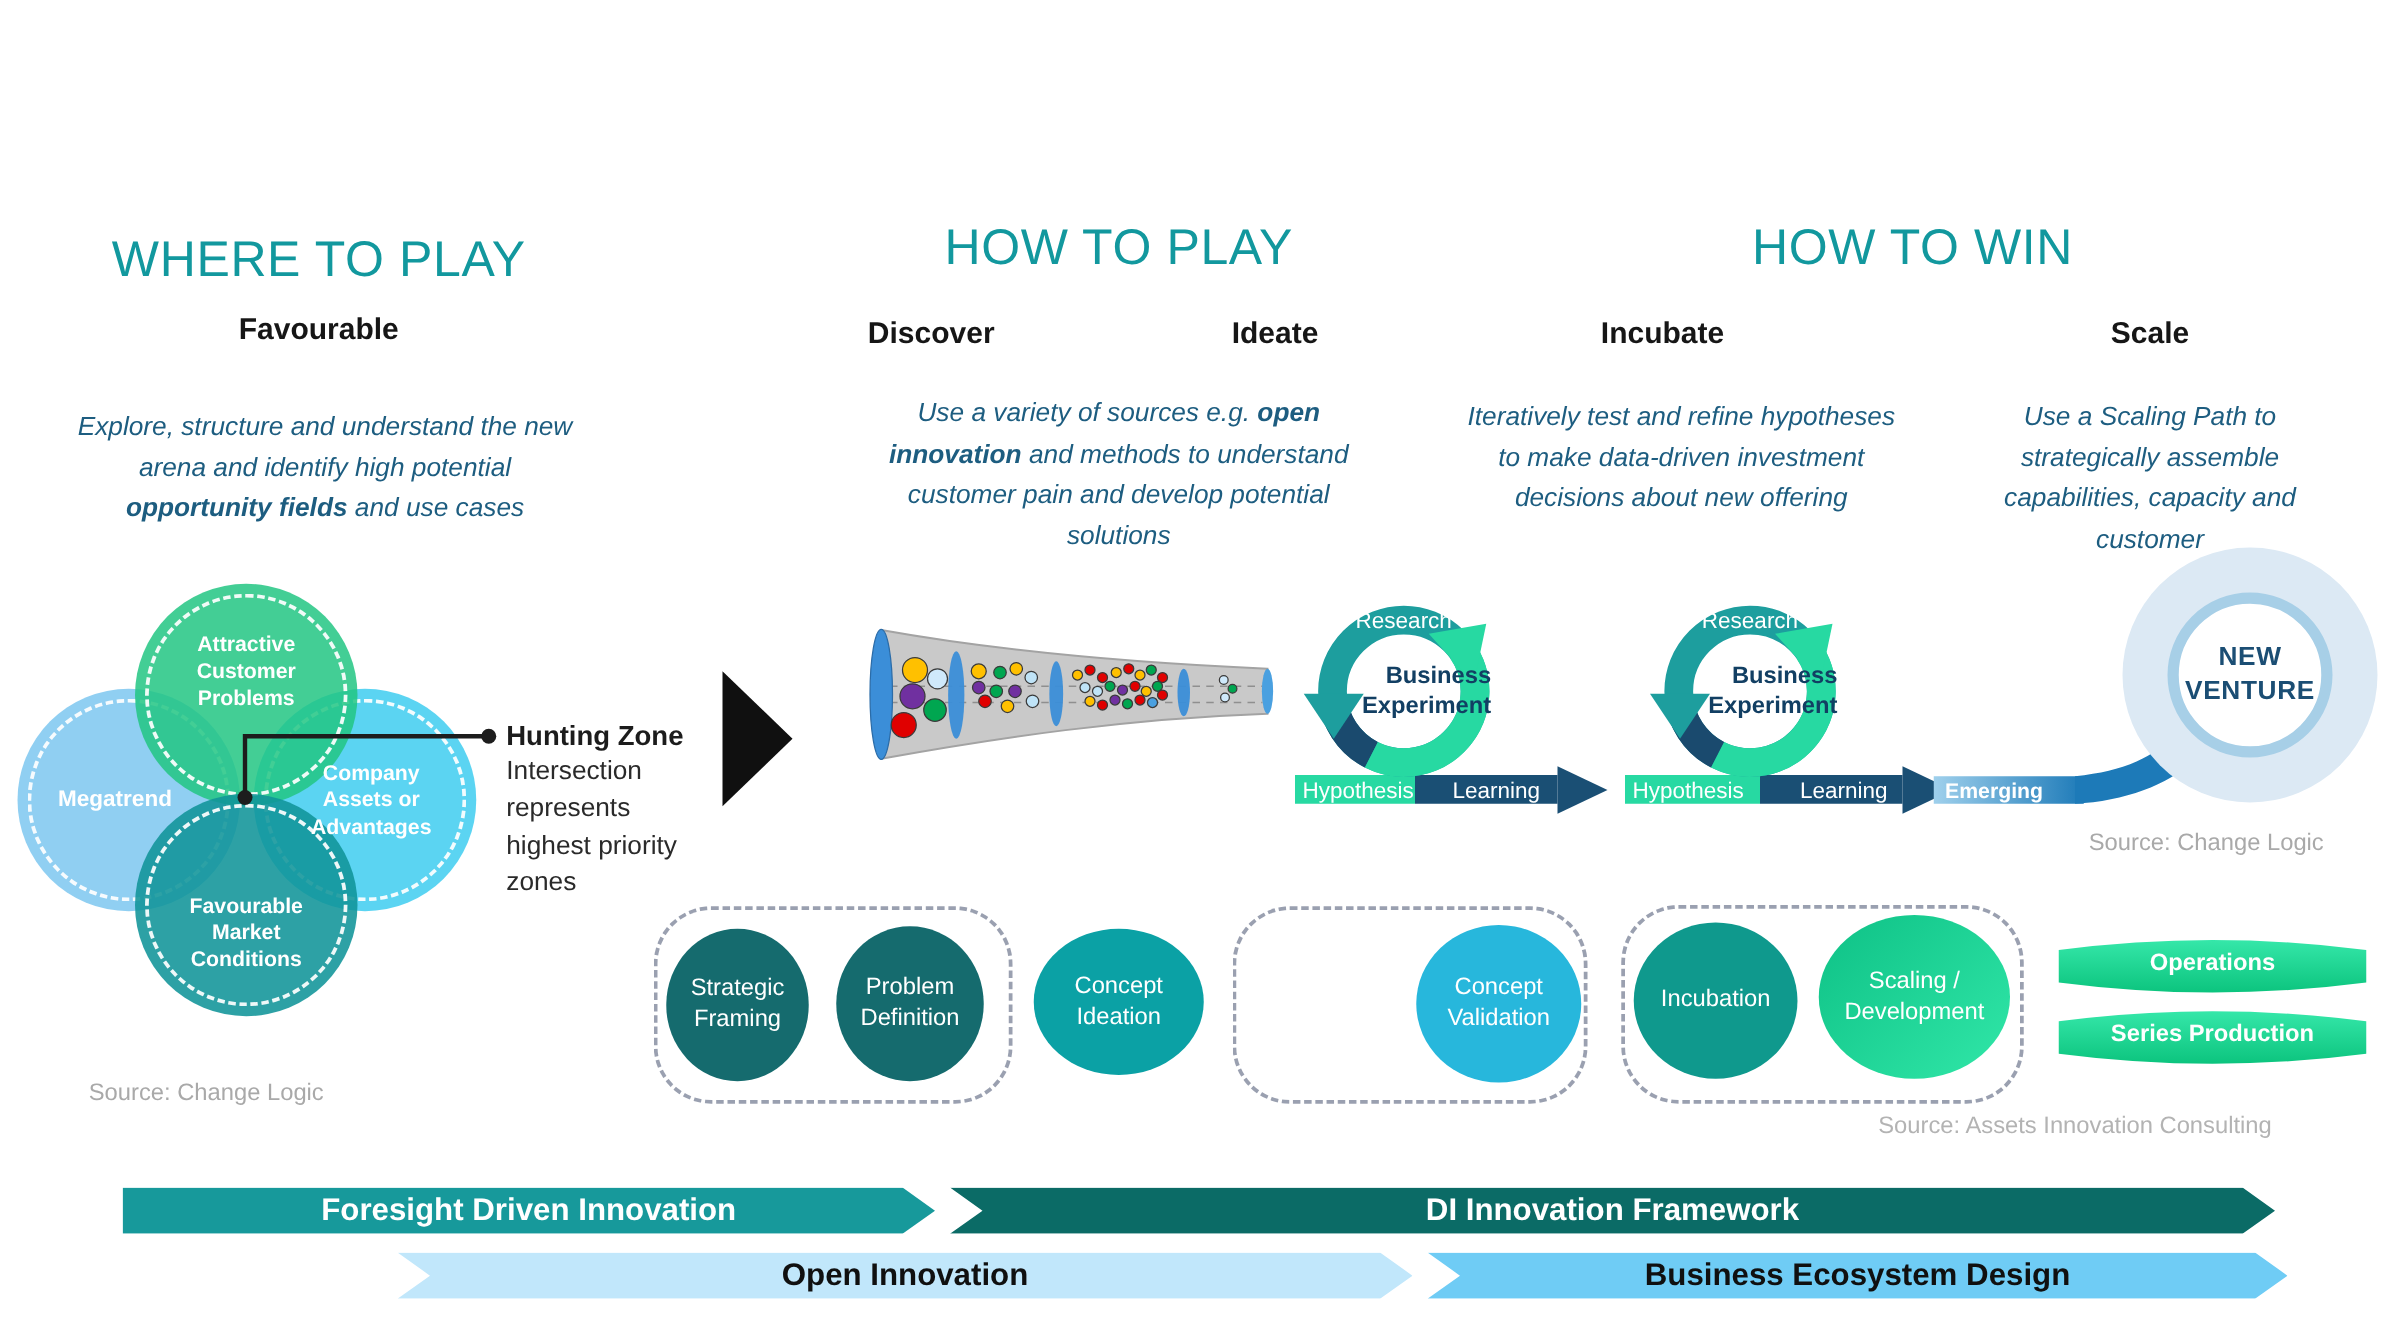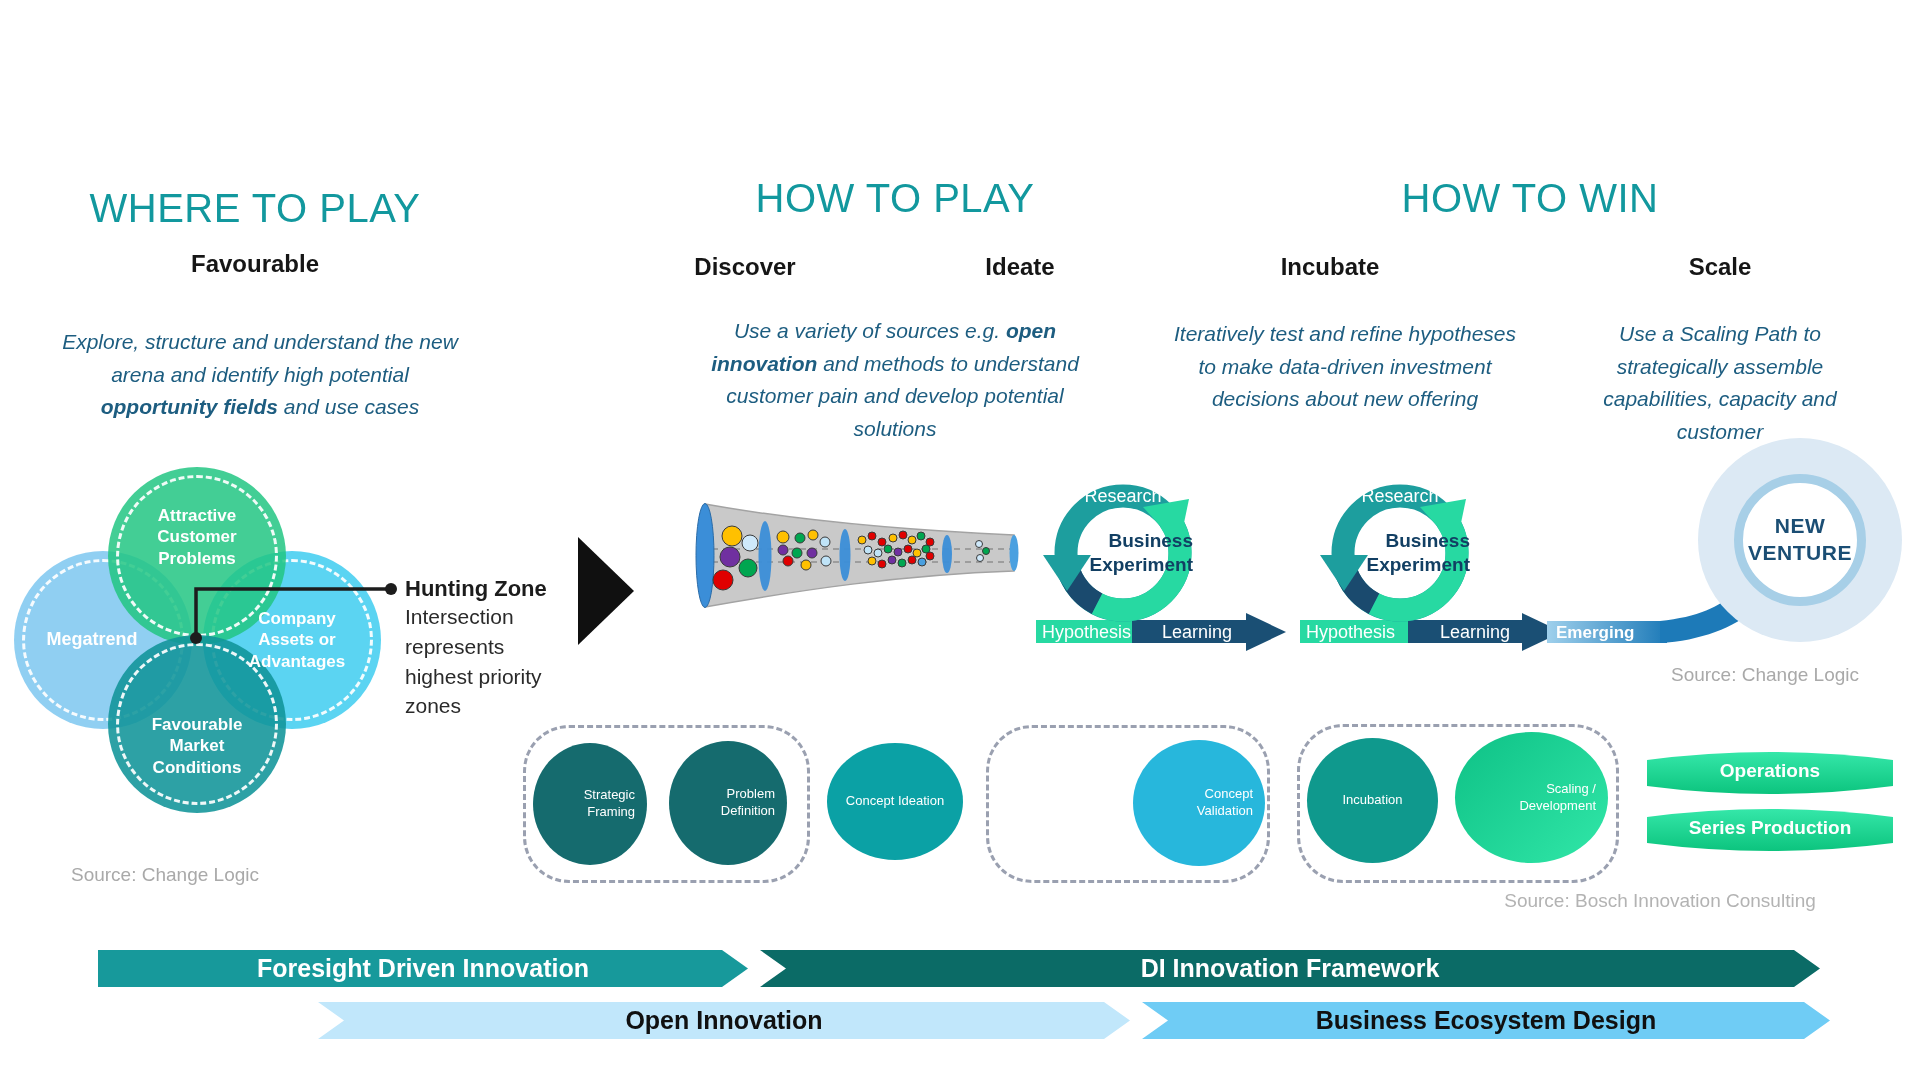--- a/index.html
+++ b/index.html
@@ -19,21 +19,21 @@
   .hz-title{font-size:22px;font-weight:700;color:#1c1c1c;}
   .hz-body{font-size:21px;color:#2a2a2a;line-height:1.42;}
   .loop-label{color:#fff;font-size:18px;text-align:center;}
   .loop-center{color:var(--navy-text);font-size:19px;font-weight:700;text-align:right;line-height:1.25;}
   .hbar{height:23px;}
   .hbar-green{background:var(--swoosh-green);}
   .hbar-navy{background:var(--navy);}
   .hbar-text{color:#fff;font-size:18px;}
   .arrowhead-navy{width:0;height:0;border-top:19px solid transparent;border-bottom:19px solid transparent;border-left:40px solid var(--navy);}
   .proc-circle{border-radius:50%;display:flex;align-items:center;justify-content:center;color:#fff;
-               font-size:13px;text-align:right;line-height:1.3;padding:0 12px;box-sizing:border-box;}
+               font-size:19px;text-align:center;line-height:1.3;padding:0 12px;box-sizing:border-box;}
   .c-darkteal{background:var(--c-dark-teal);}
   .c-teal{background:var(--c-teal);}
   .c-blue{background:var(--c-blue);}
   .c-cyan{background:var(--c-cyan);}
   .c-incub{background:var(--c-incub);}
   .c-green{background:linear-gradient(135deg,#0ec186,#31e7a8);}
   .dashed-group{border:3px dashed #9aa0b0;border-radius:46px;box-sizing:border-box;}
   .bar{display:flex;align-items:center;justify-content:center;font-size:25px;font-weight:700;height:37px;}
   .bar1a{background:var(--bar1a);color:#fff;}
   .bar1b{background:var(--bar1b);color:#fff;}
@@ -223,20 +223,20 @@
         <stop offset="0" stop-color="#35e7a9"></stop>
         <stop offset="1" stop-color="#0cc47e"></stop>
       </linearGradient>
     </defs>
     <path d="M7,25 Q130,9 253,25 L253,51 Q130,67 7,51 Z" fill="url(#gPill)"></path>
     <path d="M7,82 Q130,66 253,82 L253,108 Q130,124 7,108 Z" fill="url(#gPill)"></path>
   </svg>
   <div class="abs pill-text" style="left:1650px;top:760px;width:240px;">Operations</div>
   <div class="abs pill-text" style="left:1650px;top:817px;width:240px;">Series Production</div>
 
-  <div class="abs srctext" style="left:1490px;top:890px;width:340px;color:#b3b3b3;">Source: Bosch Innovation Consulting</div>
+  <div class="abs srctext" style="left:1490px;top:890px;width:340px;color:#b3b3b3;">Source: Assets Innovation Consulting</div>
 
   <div class="abs bar bar1a clip-head" style="left:98px;top:950px;width:650px;">Foresight Driven Innovation</div>
   <div class="abs bar bar1b clip-mid" style="left:760px;top:950px;width:1060px;">DI Innovation Framework</div>
   <div class="abs bar bar2a clip-mid" style="left:318px;top:1002px;width:812px;">Open Innovation</div>
   <div class="abs bar bar2b clip-mid" style="left:1142px;top:1002px;width:688px;">Business Ecosystem Design</div>
 
 </div>
 
 </body></html>

